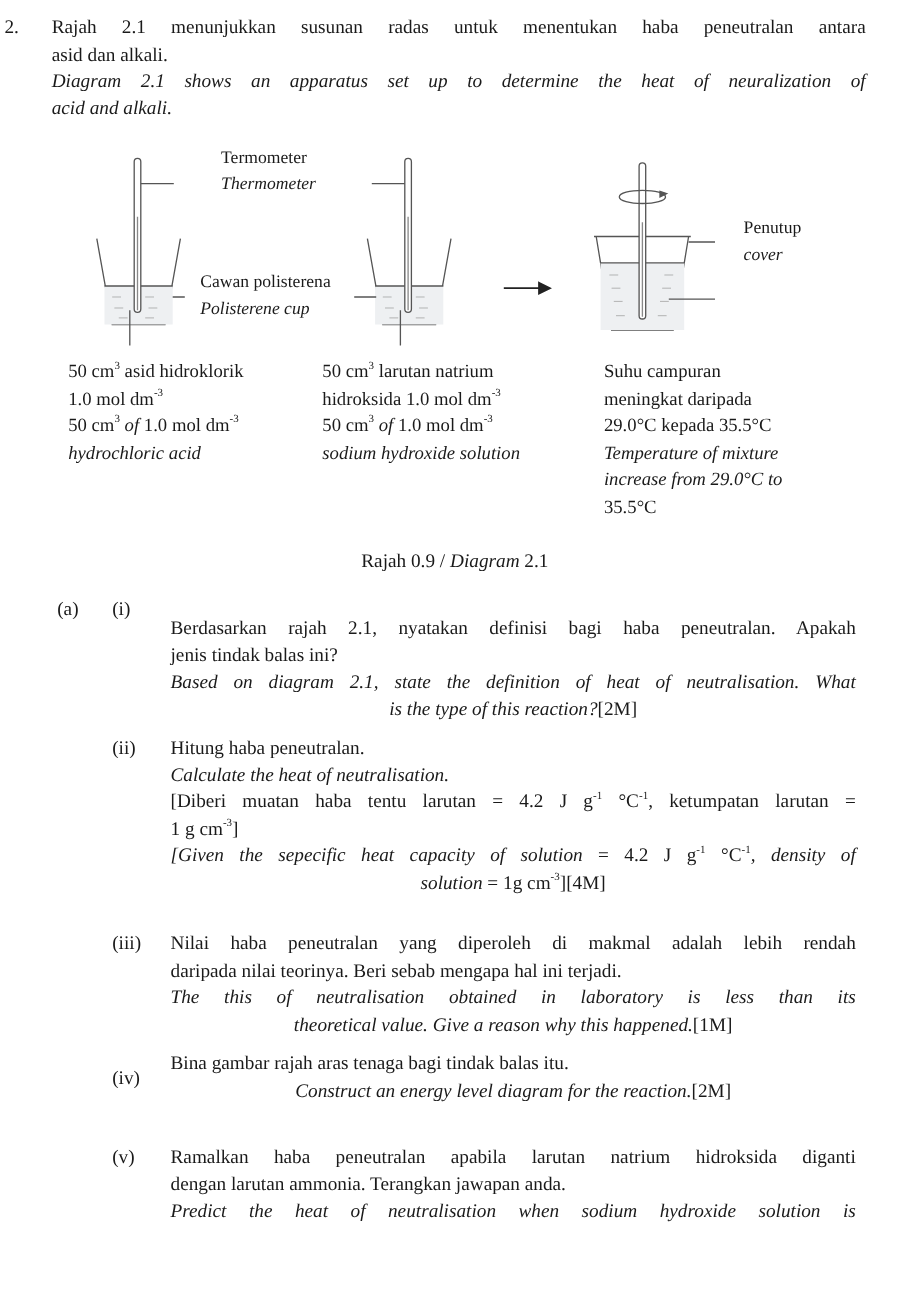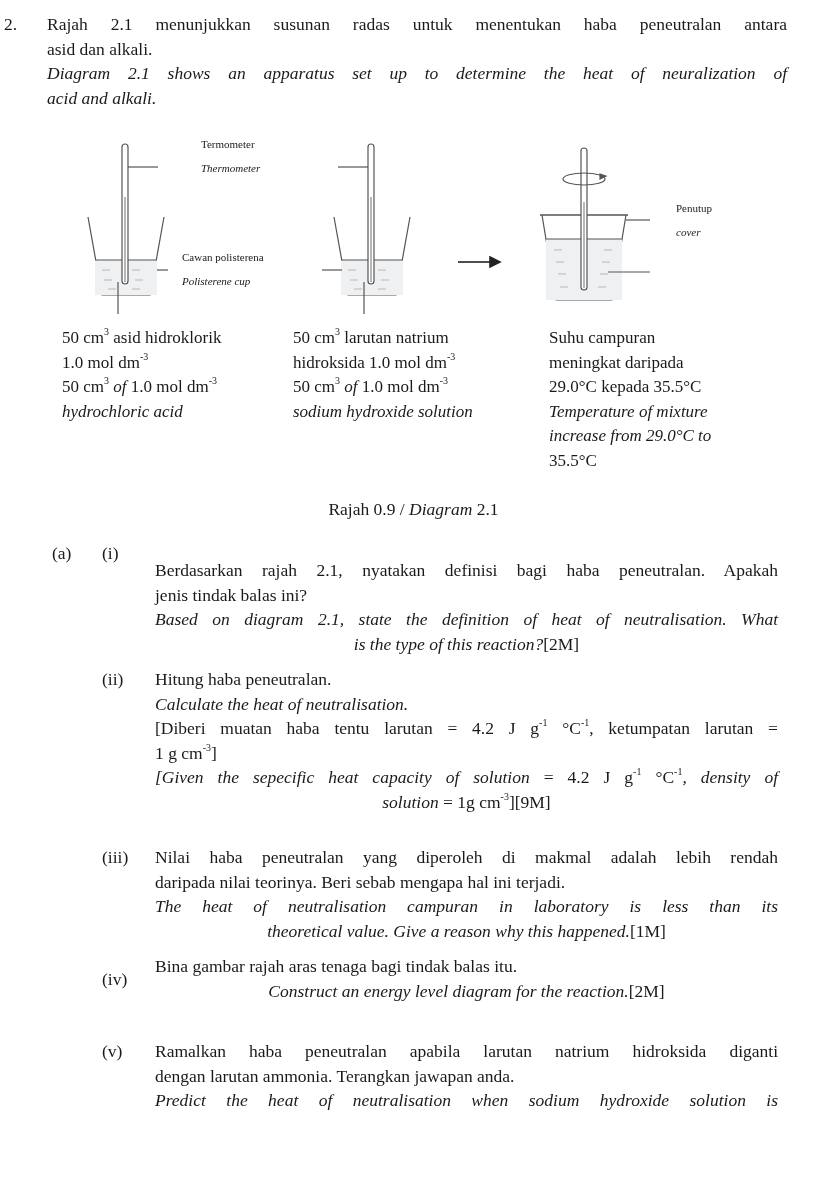--- a/index.html
+++ b/index.html
@@ -11,21 +11,21 @@
   .abs { position: absolute; }
   .it { font-style: italic; }
   sup { font-size: 10px; line-height: 0; position: relative; top: -1px; vertical-align: super; }
   .q-num { left: 4px; top: 12px; }
   .q-text { left: 47px; top: 12px; width: 740px; }
   .q-text .line { display: block; white-space: nowrap; }
   .justify { text-align: justify; text-align-last: justify; display: block; }
 
   .diagram { left: 80px; top: 132px; width: 700px; height: 190px; }
   .diagram svg { position: absolute; left: 0; top: 0; }
-  .lbl { position: absolute; white-space: nowrap; font-size: 11px; }
+  .lbl { position: absolute; white-space: nowrap; font-size: 16px; }
 
   .col { position: absolute; white-space: nowrap; font-size: 17px; line-height: 24.5px; }
   .col .line { display: block; }
 
   .caption { left: 0; width: 827px; top: 497px; text-align: center; }
 
   .sub-a { left: 52px; top: 541px; }
   .roman { position: absolute; left: 102px; }
   .body-block { position: absolute; left: 155px; width: 623px; }
   .body-block .line { display: block; white-space: nowrap; }
@@ -171,29 +171,29 @@
 
 <div class="abs roman" style="top:667px;">(ii)</div>
 <div class="body-block" style="top:667px;">
   <span class="line">Hitung haba peneutralan.</span>
   <span class="line it">Calculate the heat of neutralisation.</span>
   <span class="line justify"><span>[Diberi muatan haba tentu larutan = 4.2 J g</span><sup>-1</sup><span> °C</span><sup>-1</sup><span>, ketumpatan larutan =</span></span>
   <span class="line"><span>1 g cm</span><sup>-3</sup><span>]</span></span>
   <span class="line justify"><span class="it">[Given the sepecific heat capacity of solution</span><span> = 4.2 J g</span><sup>-1</sup><span> °C</span><sup>-1</sup><span class="it">, density of</span></span>
   <div class="marks-row">
       <span><span class="it">solution</span><span> = 1g cm</span><sup>-3</sup><span>]</span></span>
-      <span>[9M]</span>
+      <span>[4M]</span>
     </div>
 </div>
 
 <div class="abs roman" style="top:845px;">(iii)</div>
 <div class="body-block" style="top:845px;">
   <span class="line justify">Nilai haba peneutralan yang diperoleh di makmal adalah lebih rendah</span>
   <span class="line">daripada nilai teorinya. Beri sebab mengapa hal ini terjadi.</span>
-  <span class="line it justify">The heat of neutralisation campuran in laboratory is less than its</span>
+  <span class="line it justify">The this of neutralisation obtained in laboratory is less than its</span>
   <div class="marks-row">
       <span class="it">theoretical value. Give a reason why this happened.</span>
       <span>[1M]</span>
     </div>
 </div>
 
 <div class="abs roman" style="top:967px;">(iv)</div>
 <div class="body-block" style="top:918px;margin-top:36px;">
   <span class="line">Bina gambar rajah aras tenaga bagi tindak balas itu.</span>
   <div class="marks-row">

